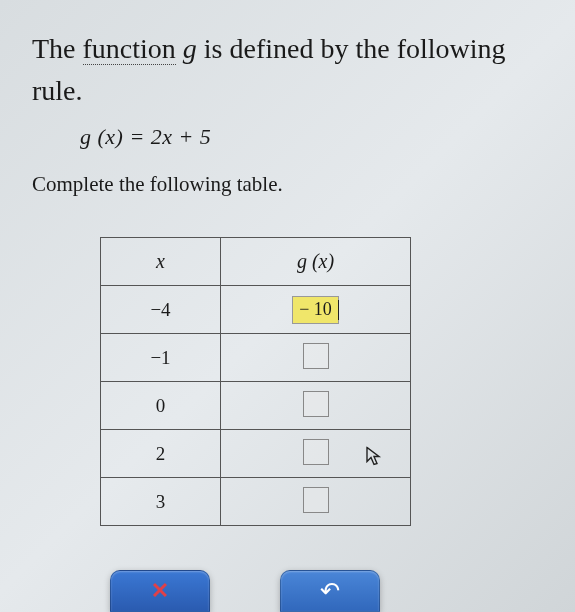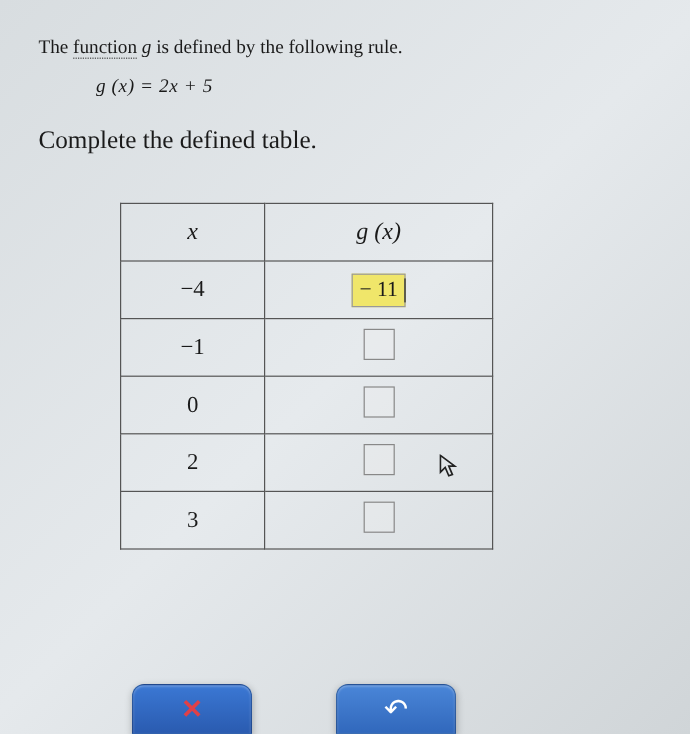--- a/index.html
+++ b/index.html
@@ -11,32 +11,32 @@
       width: 575px;
       height: 612px;
       background: linear-gradient(135deg, #d8dde0 0%, #e5e9ec 50%, #d0d5d8 100%);
       font-family: Georgia, 'Times New Roman', serif;
       color: #1a1a1a;
       padding: 28px 32px;
       position: relative;
       overflow: hidden;
     }
     .problem-text {
-      font-size: 16px;
+      font-size: 28px;
       line-height: 1.5;
       margin-bottom: 12px;
     }
     .term {
       border-bottom: 1px dotted #444;
     }
     .italic {
       font-style: italic;
     }
     .equation {
-      font-size: 16px;
+      font-size: 22px;
       font-style: italic;
       margin: 10px 0 22px 48px;
       letter-spacing: 0.5px;
     }
     .instruction {
       font-size: 21px;
       margin-bottom: 40px;
     }
     .table-wrap {
       margin-left: 68px;
@@ -134,35 +134,35 @@
   </style>
 </head>
 <body>
 
 <div class="problem-text">
   <span>The </span><span class="term">function</span><span> </span><span class="italic">g</span><span> is defined by the following rule.</span>
 </div>
 
 <div class="equation">g (x) = 2x + 5</div>
 
-<div class="instruction">Complete the defined table.</div>
+<div class="instruction">Complete the following table.</div>
 
 <div class="table-wrap">
   <table>
     <thead>
       <tr>
         <th class="col-x">x</th>
         <th class="col-gx">g (x)</th>
       </tr>
     </thead>
     <tbody>
       <tr>
         <td class="col-x">−4</td>
         <td class="col-gx input-cell">
-          <span class="filled-input">− 11</span>
+          <span class="filled-input">− 10</span>
         </td>
       </tr>
       <tr>
         <td class="col-x">−1</td>
         <td class="col-gx input-cell">
           <span class="input-box"></span>
         </td>
       </tr>
       <tr>
         <td class="col-x">0</td>

